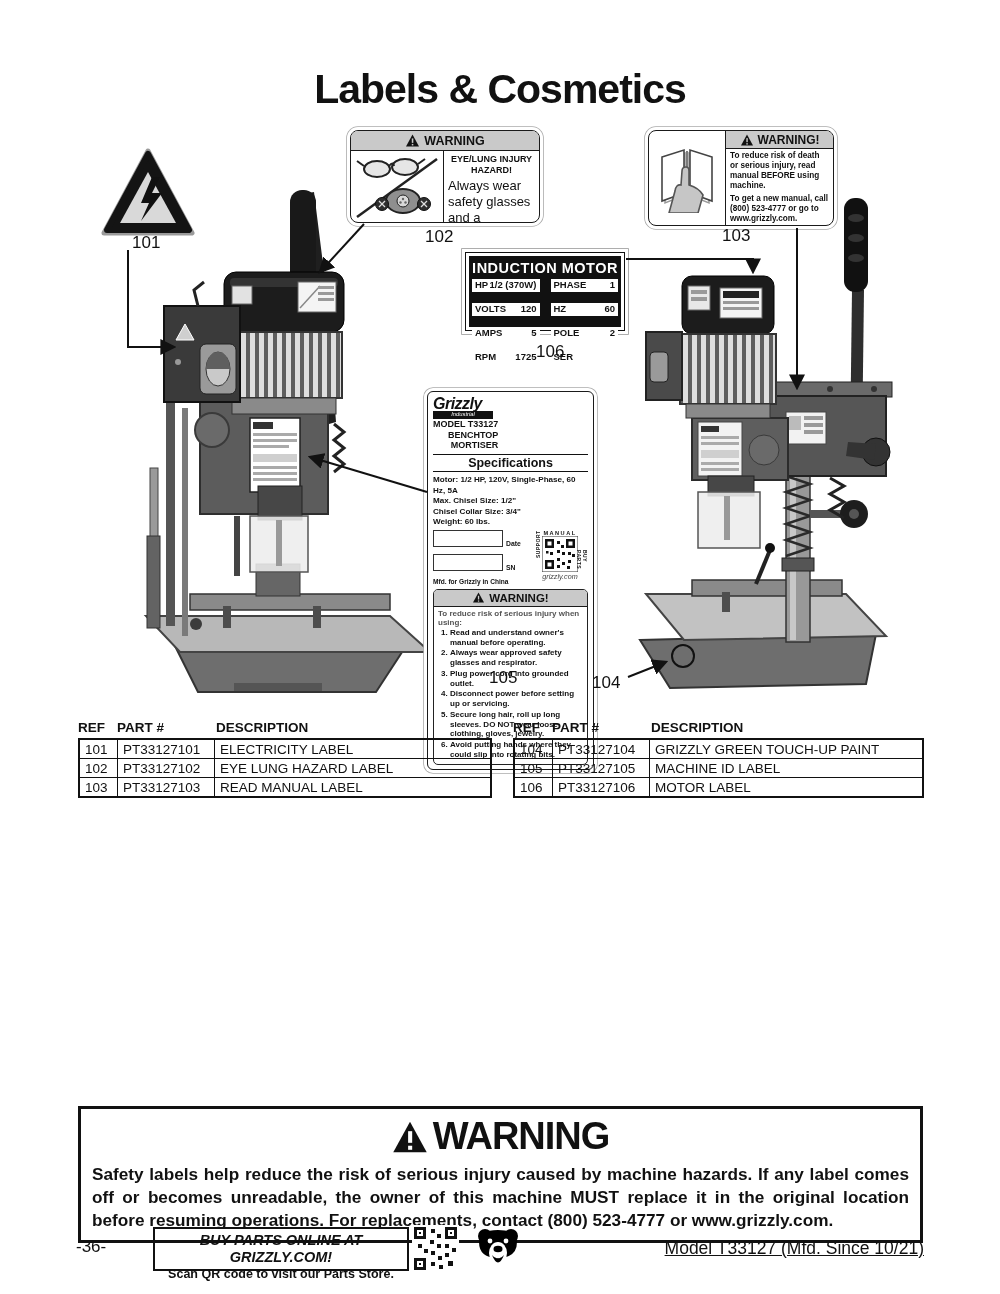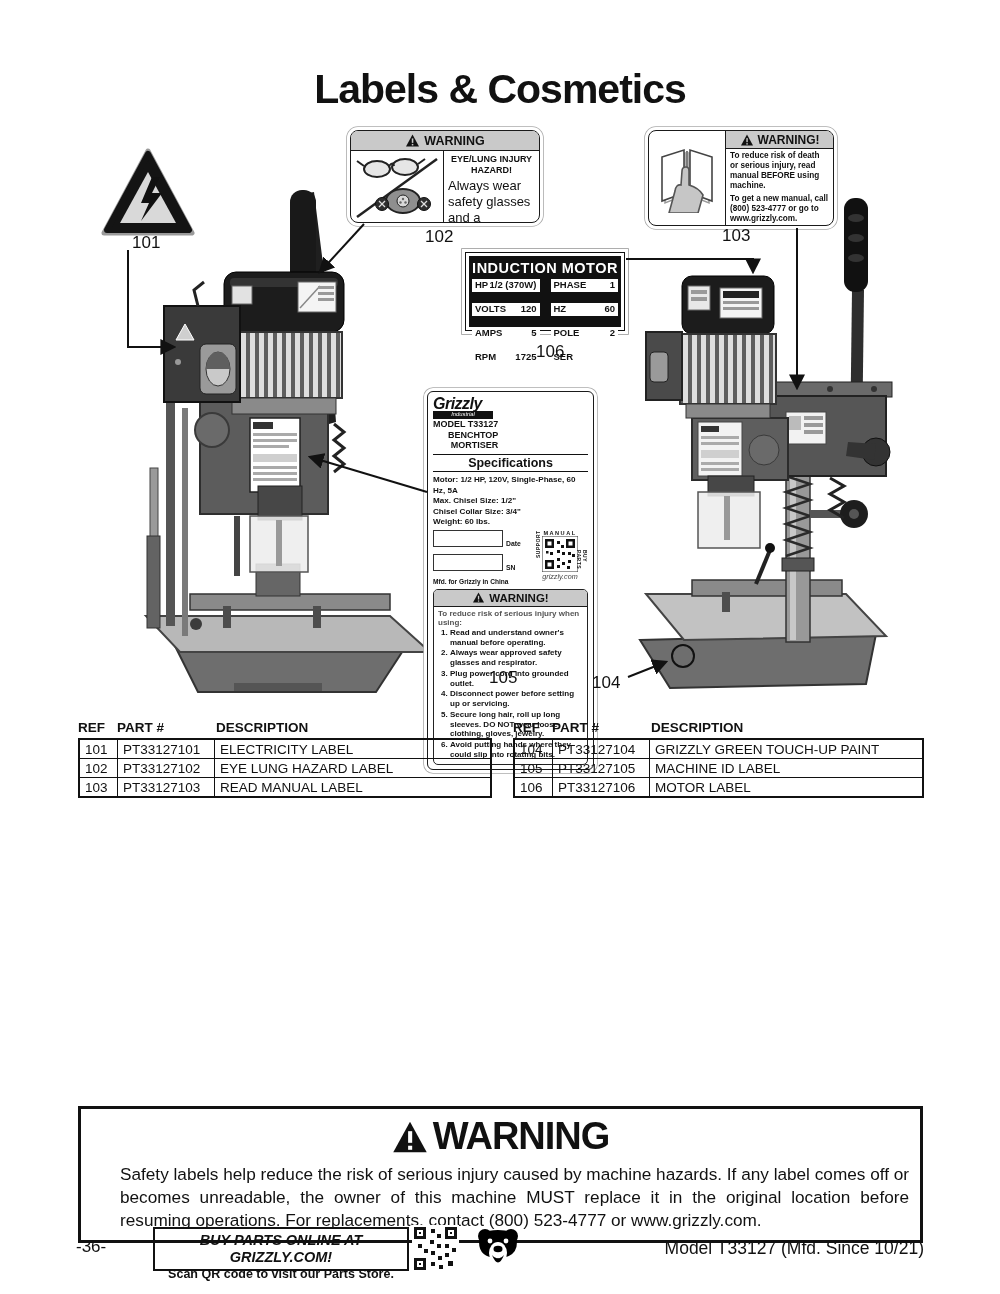--- a/index.html
+++ b/index.html
@@ -71,27 +71,27 @@
   .pt-cell:first-child{border-left:none;}
   .c-ref{width:37px;}
   .c-part{width:97px;}
   .c-desc{flex:1;}
   .h-ref{width:39px;}
   .h-part{width:99px;}
   
   .bigwarn{border:3px solid #111;box-sizing:border-box;padding:4px 11px 8px;}
   .bigwarn-head{display:flex;align-items:center;justify-content:center;gap:5px;margin:2px 0 5px;}
   .bigwarn-head .bw-t{font-size:38px;font-weight:800;letter-spacing:-1px;}
-  .bigwarn-body{font-size:17.2px;font-weight:400;text-align:justify;line-height:1.33;margin-left:28px;}
+  .bigwarn-body{font-size:17.2px;font-weight:700;text-align:justify;line-height:1.33;}
   
   .foot-num{font-size:17px;}
   .parts-box{border:2px solid #111;text-align:center;padding:3px 10px;box-sizing:border-box;}
   .pb1{font-size:14.5px;font-weight:800;font-style:italic;line-height:1.2;}
   .pb2{font-size:12.5px;font-weight:700;}
-  .foot-model{font-size:17.5px;text-align:right;}
+  .foot-model{font-size:17.5px;text-align:right;text-decoration:underline;}
   svg{display:block;}
 </style>
 </head>
 <body>
 
 <div class="page">
 
   <div class="abs page-title">Labels &amp; Cosmetics</div>
 
   <svg class="abs" style="left:138px;top:186px;" width="298" height="512" viewBox="0 0 298 512">

